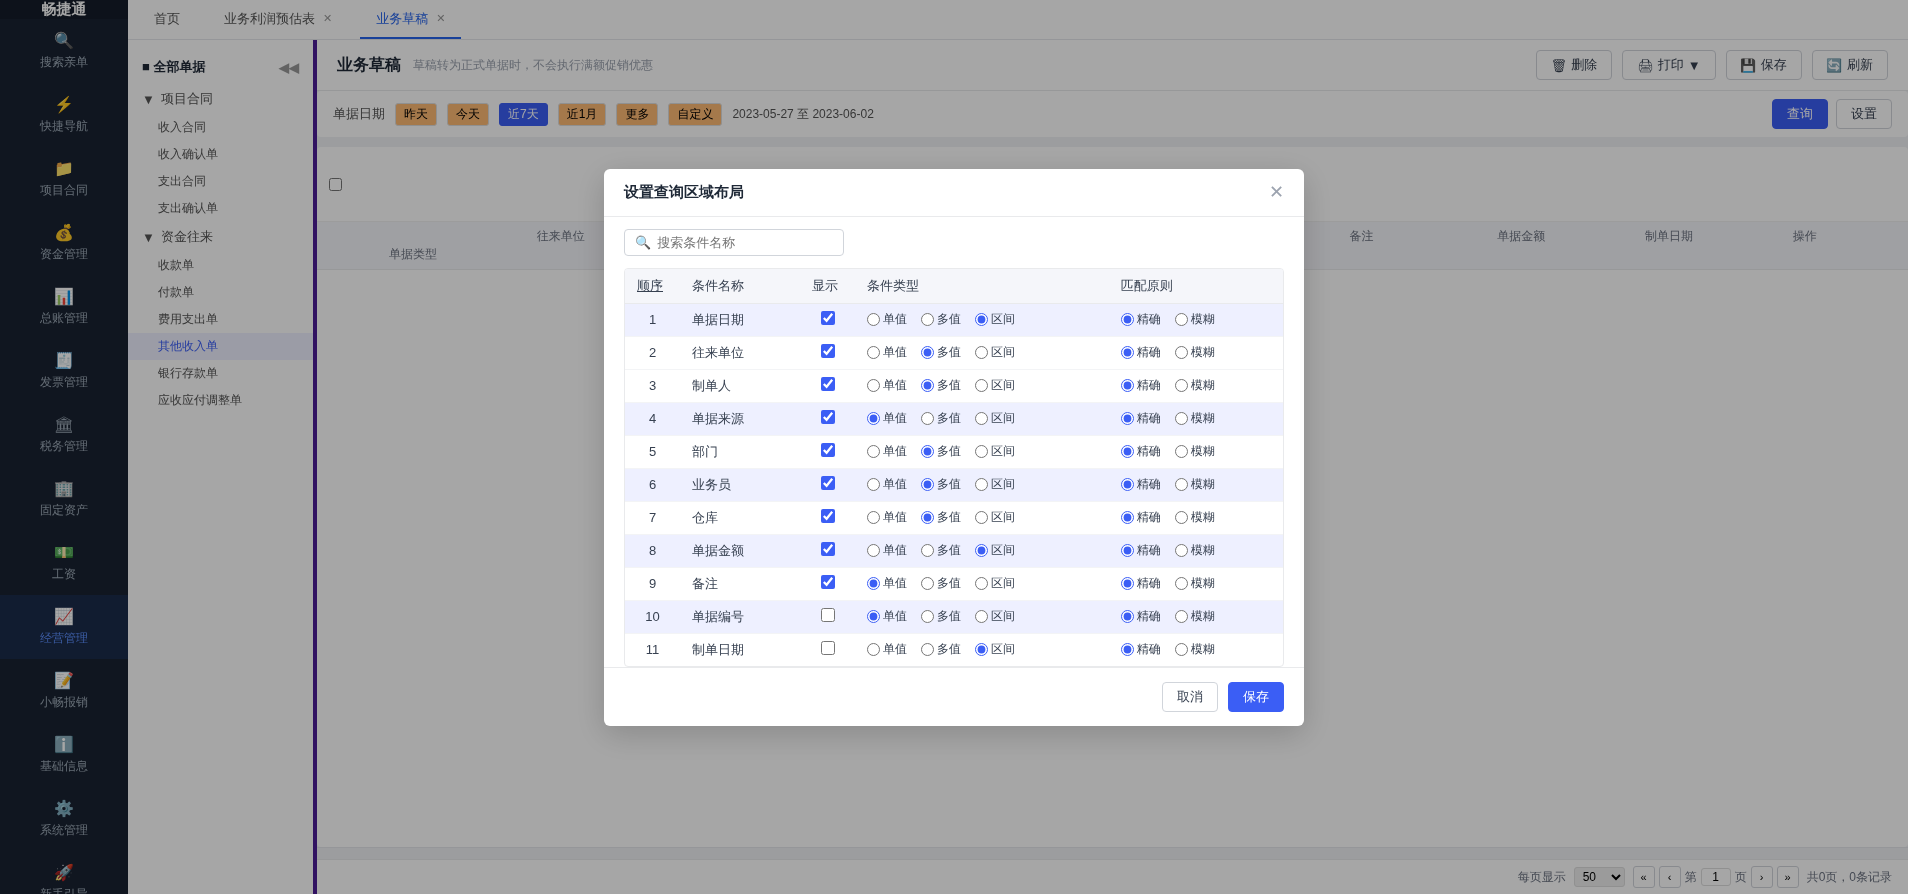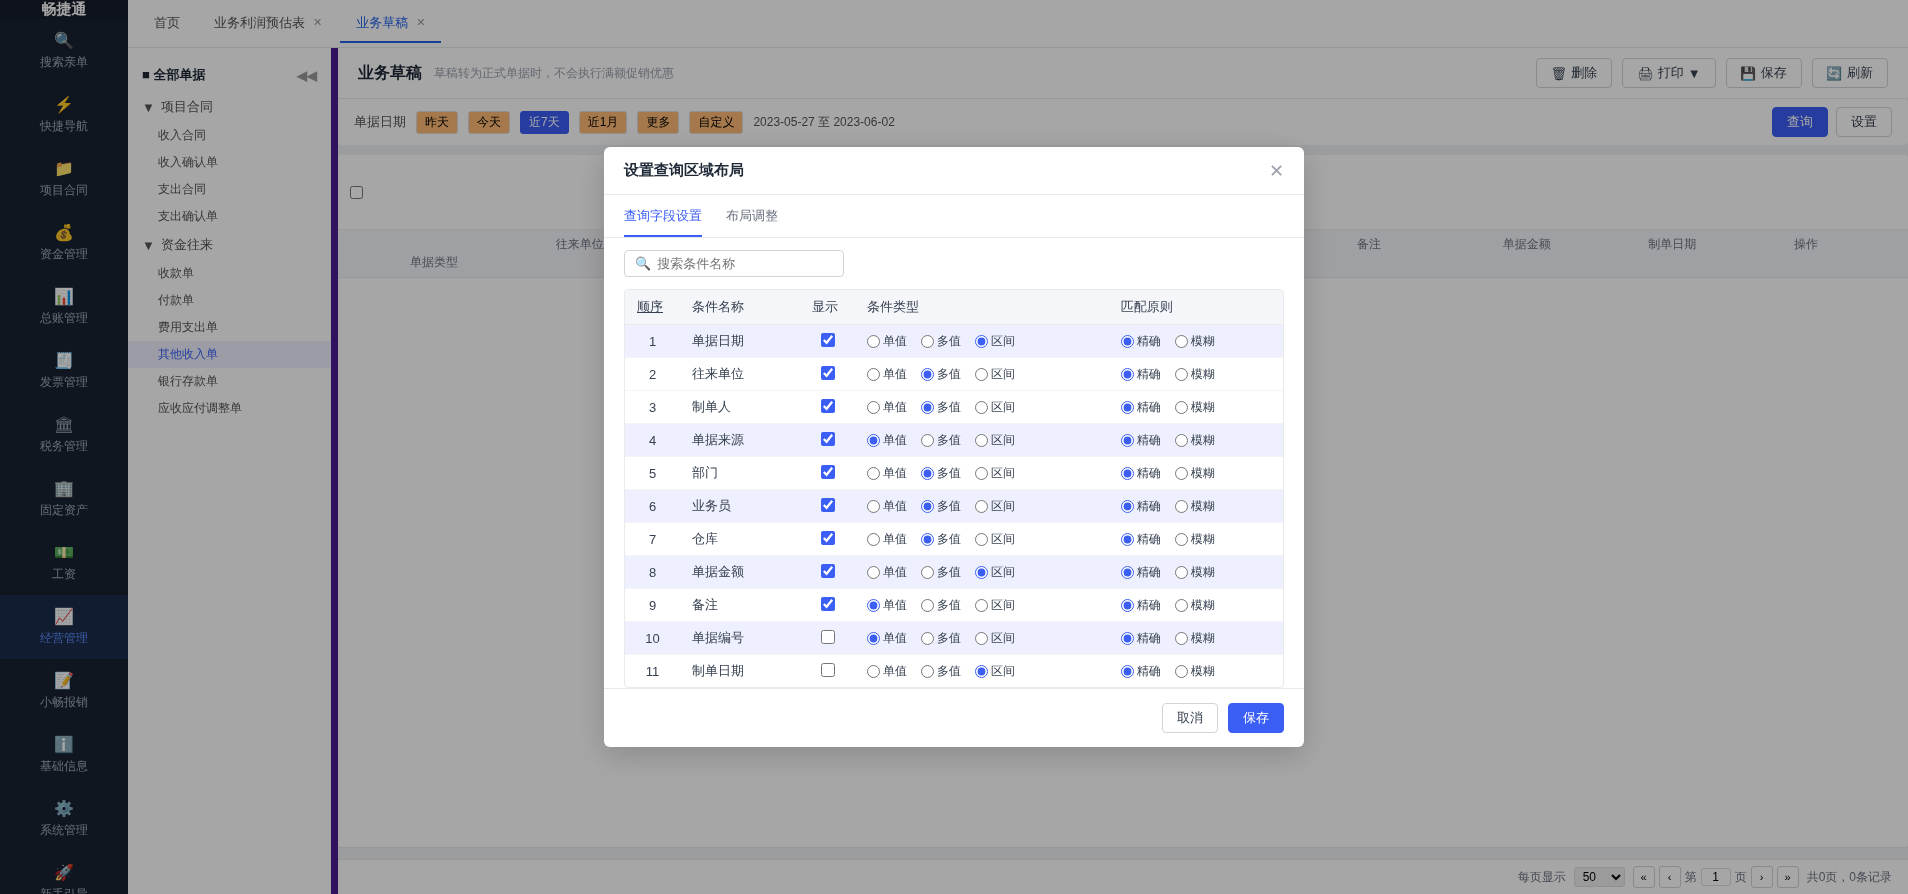--- a/index.html
+++ b/index.html
@@ -10,21 +10,21 @@
     .sidebar-logo { height: 50px; display: flex; align-items: center; justify-content: center; background: #151d2a; color: #fff; font-size: 15px; font-weight: bold; }
     .sidebar-item { display: flex; flex-direction: column; align-items: center; padding: 12px 5px; cursor: pointer; font-size: 12px; gap: 4px; color: #9ba8b5; }
     .sidebar-item:hover, .sidebar-item.active { color: #fff; background: #2a3a4f; }
     .sidebar-item.active { background: #2563eb22; color: #5b8dfa; }
     .sidebar-icon { font-size: 16px; }
 
     
     .main { flex: 1; display: flex; flex-direction: column; overflow: hidden; }
 
     
-    .tabs-bar { background: #fff; border-bottom: 1px solid #e5e7eb; display: flex; align-items: center; padding: 12px 10px; height: 48px; gap: 2px; }
+    .tabs-bar { background: #fff; border-bottom: 1px solid #e5e7eb; display: flex; align-items: center; padding: 12px 10px; height: 40px; gap: 12px; }
     .tab { padding: 0 16px; height: 38px; display: flex; align-items: center; gap: 6px; font-size: 13px; color: #555; cursor: pointer; border-bottom: 2px solid transparent; }
     .tab.active { color: #2563eb; border-bottom-color: #2563eb; font-weight: 500; }
     .tab-close { color: #999; font-size: 11px; margin-left: 2px; }
 
     
     .page-header { background: #fff; padding: 10px 20px; border-bottom: 1px solid #e9eaec; display: flex; align-items: center; gap: 12px; }
     .page-title { font-size: 16px; font-weight: 600; color: #1f2937; }
     .page-subtitle { font-size: 12px; color: #9ca3af; }
     .header-actions { margin-left: auto; display: flex; gap: 10px; align-items: center; }
     .btn { padding: 5px 14px; border-radius: 4px; border: 1px solid #d1d5db; background: #fff; cursor: pointer; font-size: 13px; display: flex; align-items: center; gap: 4px; color: #374151; }
@@ -77,21 +77,21 @@
 
     
     .dialog-footer { padding: 14px 20px; border-top: 1px solid #e9eaec; display: flex; justify-content: flex-end; gap: 10px; }
 
     
     .bottom-bar { background: #fff; border-top: 1px solid #e9eaec; padding: 6px 16px; display: flex; align-items: center; justify-content: flex-end; gap: 8px; font-size: 12px; color: #6b7280; }
     .page-nav { display: flex; align-items: center; gap: 4px; }
     .page-nav button { width: 22px; height: 22px; border: 1px solid #d1d5db; background: #fff; border-radius: 3px; cursor: pointer; display: flex; align-items: center; justify-content: center; font-size: 11px; }
 
     
-    .left-nav { width: 210px; background: #fff; border-right: 7px solid #4c1d95; padding: 10px 0; overflow-y: auto; height: 100%; flex-shrink: 0; }
+    .left-nav { width: 189px; background: #fff; border-right: 4px solid #4c1d95; padding: 10px 0; overflow-y: auto; height: 100%; flex-shrink: 0; }
     .left-nav-header { padding: 8px 14px; font-weight: 600; font-size: 13px; color: #1f2937; display: flex; align-items: center; justify-content: space-between; }
     .nav-group { font-size: 13px; }
     .nav-group-title { padding: 6px 14px; color: #555; cursor: pointer; display: flex; align-items: center; gap: 6px; }
     .nav-item { padding: 5px 14px 5px 30px; color: #555; cursor: pointer; font-size: 12px; }
     .nav-item.active { background: #eef0ff; color: #3b5ef5; font-weight: 500; }
 
     .main-area { flex: 1; display: flex; flex-direction: column; overflow: hidden; }
 
     .scrollbar-area { height: 12px; background: #f0f2f5; border-top: 1px solid #e5e7eb; }
 
@@ -284,24 +284,20 @@
 </div>
 
 <div class="overlay">
   <div class="dialog">
 
     <div class="dialog-header">
       <span class="dialog-title">设置查询区域布局</span>
       <span class="dialog-close">✕</span>
     </div>
 
-    <div class="dialog-tabs">
-      <div class="dialog-tab active">查询字段设置</div>
-      <div class="dialog-tab">布局调整</div>
-    </div>
 
     <div class="dialog-search">
       <div class="search-box">
         <span class="search-icon">🔍</span>
         <input type="text" placeholder="搜索条件名称" style="">
       </div>
     </div>
 
     <div class="dialog-table">
       <table>

